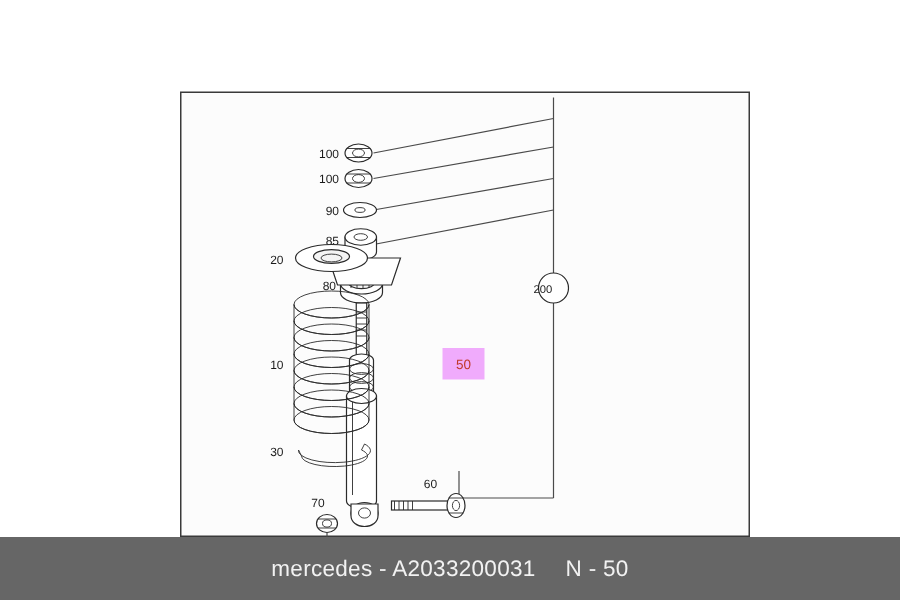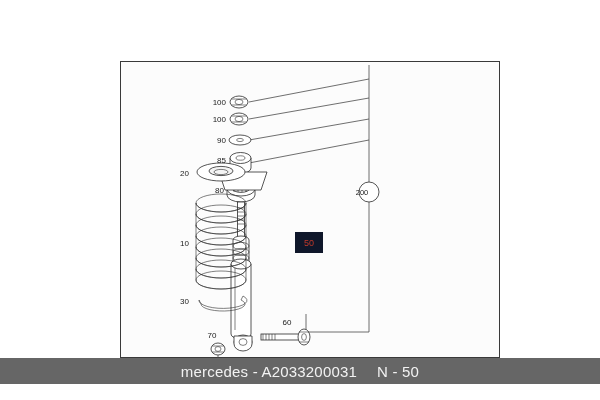--- a/index.html
+++ b/index.html
@@ -43,21 +43,21 @@
     height: 297px;
     display: block;
   }
 
   
   #footer-bar {
     position: absolute;
     left: 0;
     top: 358px;
     width: 600px;
-    height: 26px;
+    height: 42px;
     background: #666666;
     display: flex;
     align-items: center;
     justify-content: center;
   }
   #footer-text {
     color: #f2f2f2;
     font-size: 15px;
     font-family: "Liberation Sans", sans-serif;
     letter-spacing: 0.2px;
@@ -69,21 +69,21 @@
   #footer-gap { display: inline-block; width: 20px; }
   #footer-position { }
 
   
   #highlight-50 {
     position: absolute;
     left: 174px;
     top: 170px;
     width: 28px;
     height: 21px;
-    background: #0f172a;
+    background: #f0abfc;
     display: flex;
     align-items: center;
     justify-content: center;
   }
   #highlight-50 span {
     color: #c0392b;
     font-size: 9px;
     font-family: "Liberation Sans", sans-serif;
     font-weight: 400;
   }

